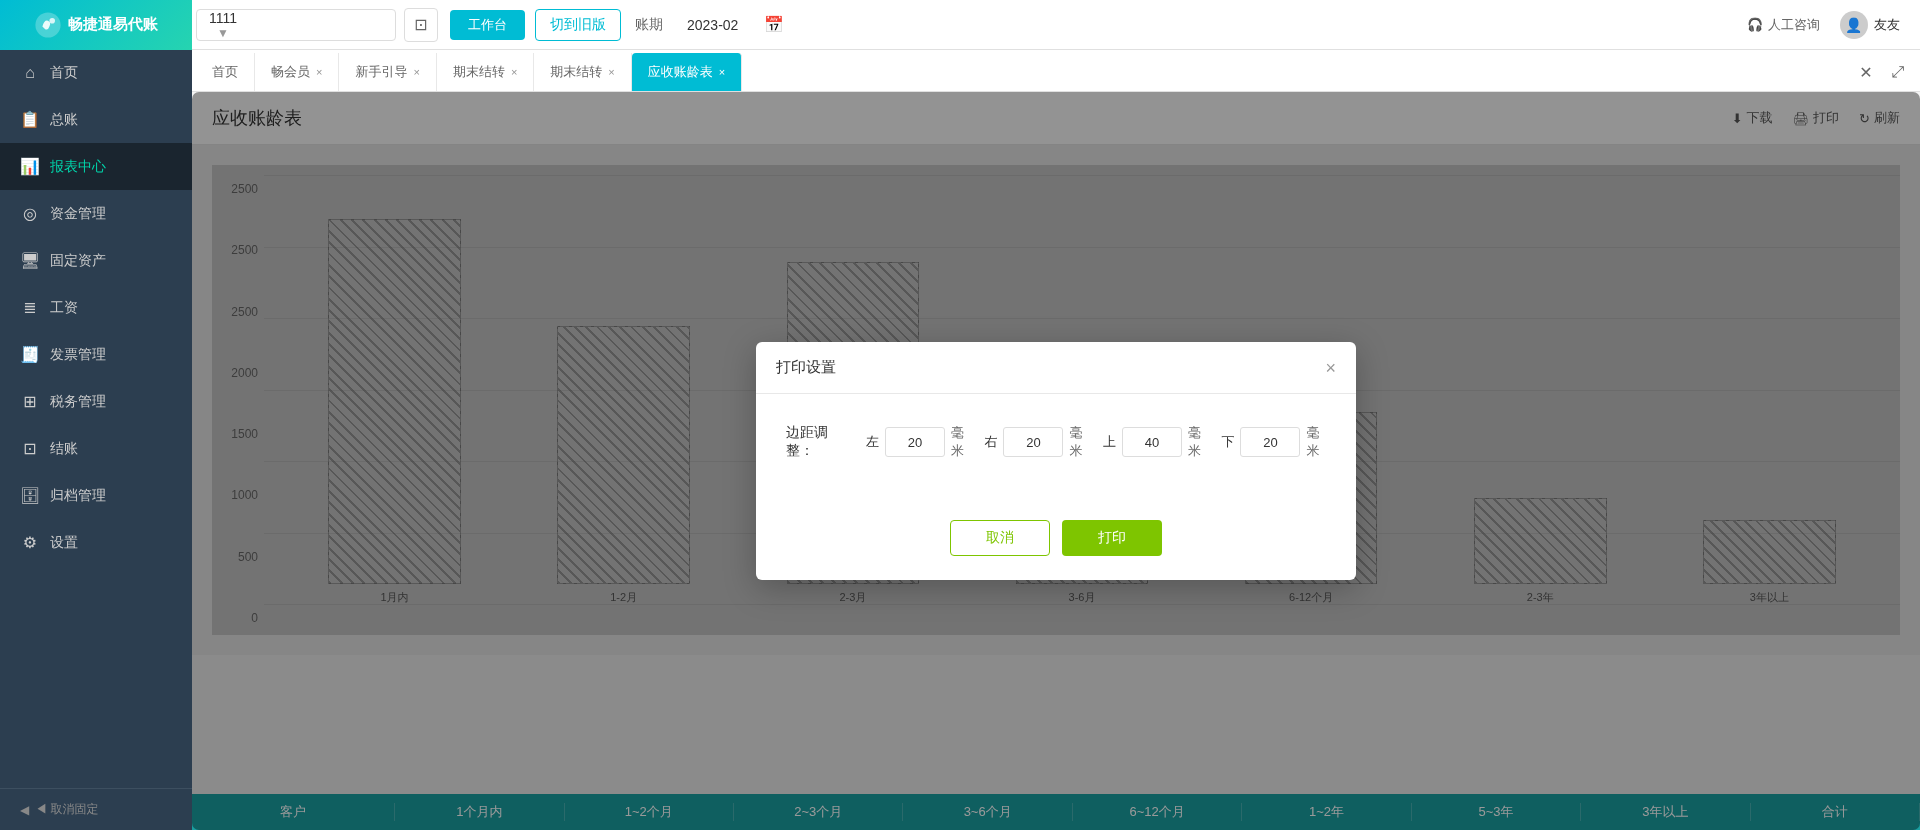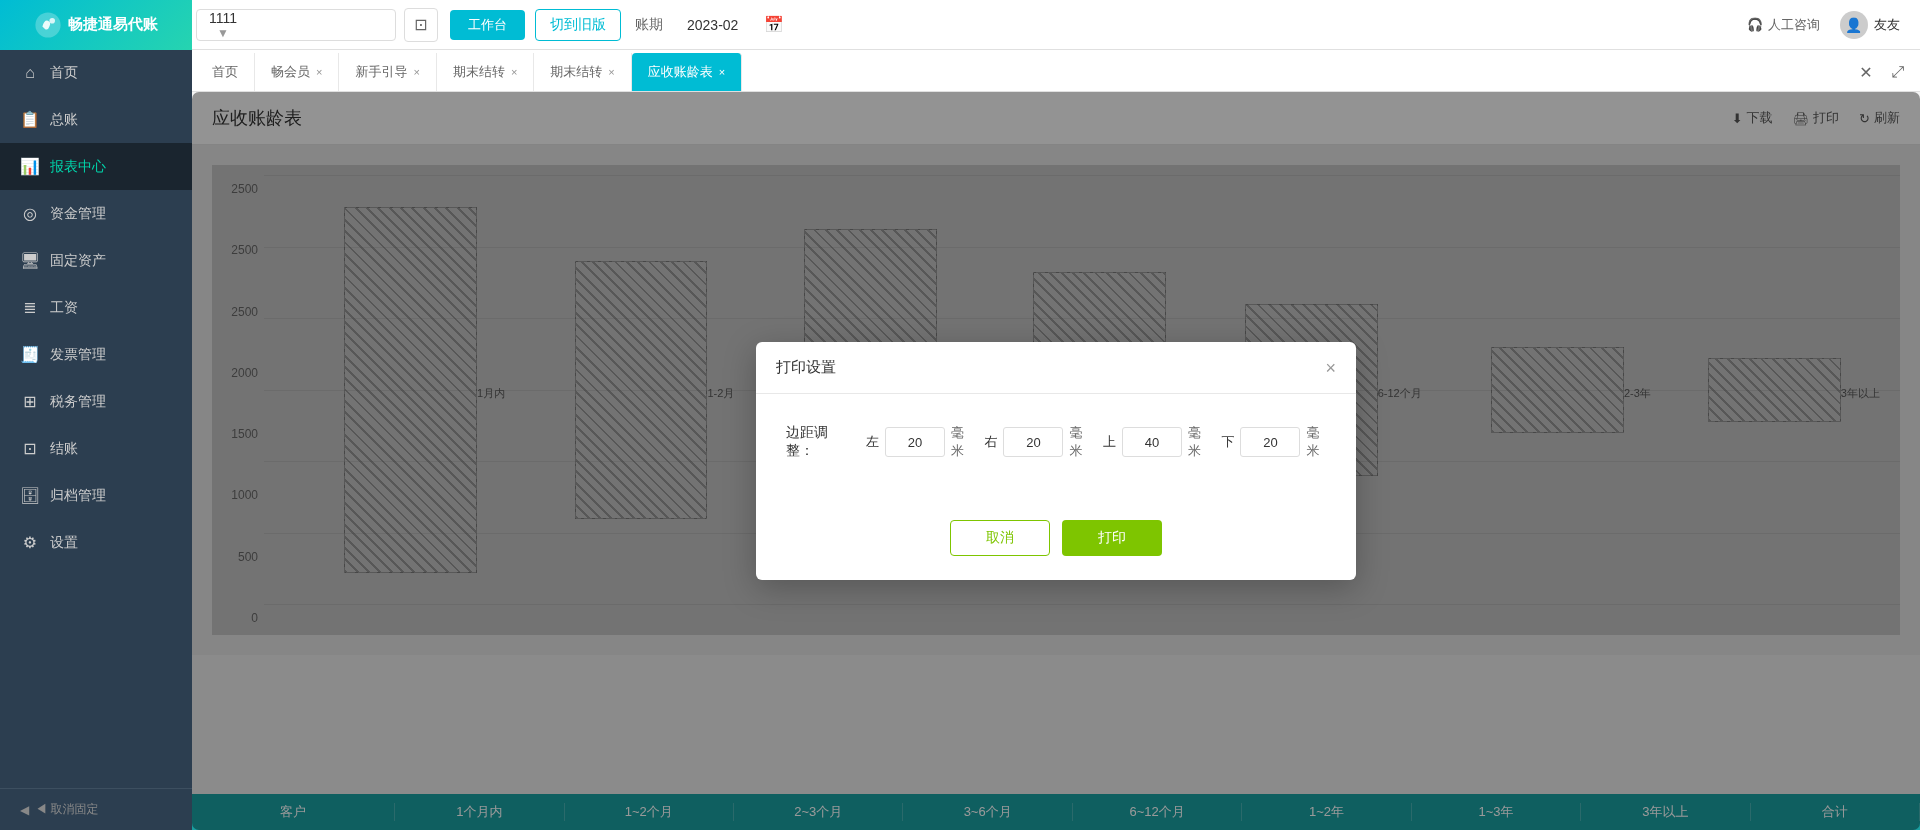--- a/index.html
+++ b/index.html
@@ -431,21 +431,21 @@
       position: absolute;
       top: 0; left: 52px; right: 0; bottom: 30px;
       display: flex;
       align-items: flex-end;
       padding: 10px 20px 0 20px;
       gap: 8px;
     }
     .bar-group {
       flex: 1;
       display: flex;
-      flex-direction: row;
+      flex-direction: column;
       align-items: center;
       height: 100%;
       justify-content: flex-end;
     }
     .bar {
       width: 60%;
       background: repeating-linear-gradient(
         45deg,
         rgba(100,100,100,0.5),
         rgba(100,100,100,0.5) 2px,
@@ -690,21 +690,21 @@
       </div>
 
       <div class="bottom-table">
         <div class="table-col">客户</div>
         <div class="table-col">1个月内</div>
         <div class="table-col">1~2个月</div>
         <div class="table-col">2~3个月</div>
         <div class="table-col">3~6个月</div>
         <div class="table-col">6~12个月</div>
         <div class="table-col">1~2年</div>
-        <div class="table-col">1~3年</div>
+        <div class="table-col">5~3年</div>
         <div class="table-col">3年以上</div>
         <div class="table-col">合计</div>
       </div>
 
       <div class="overlay">
         <div class="modal">
           <div class="modal-header">
             <span class="modal-title">打印设置</span>
             <span class="modal-close">×</span>
           </div>

